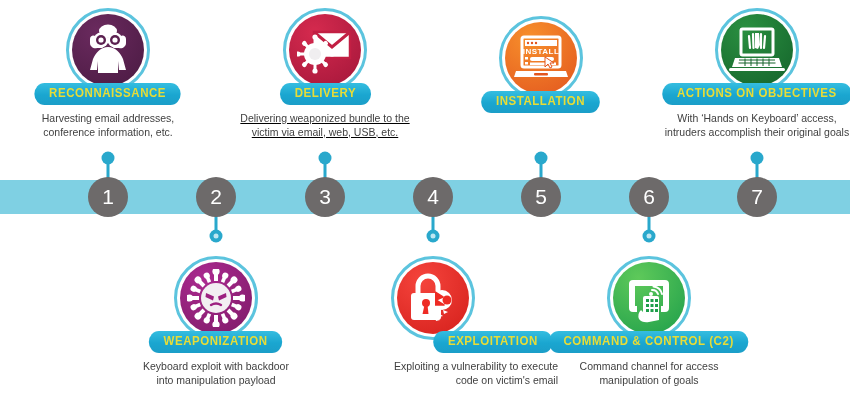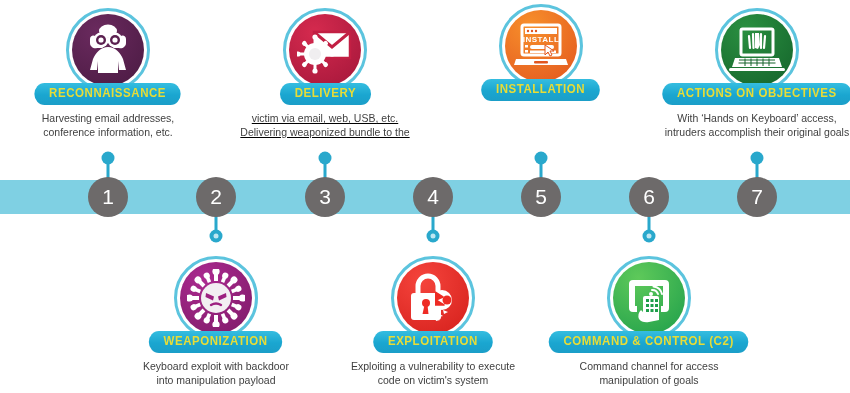--- a/index.html
+++ b/index.html
@@ -153,28 +153,28 @@
             </g>
           </g>
           <circle cx="18" cy="30" r="6" fill="#f0eef0"></circle>
         </svg>
       </div>
     </div>
     <div class="pill-wrap">
       <span class="pill">DELIVERY</span>
     </div>
     <div class="desc">
+      <div>Delivering weaponized bundle to the</div>
       <div>victim via email, web, USB, etc.</div>
-      <div>Delivering weaponized bundle to the</div>
     </div>
   </div>
   <div class="stem" style="left:325px;top:158px;height:22px;"></div>
   <div class="stem-dot" style="left:325px;top:158px;"></div>
 
-  <div class="stage" style="left:541px;top:4px;">
+  <div class="stage" style="left:541px;top:16px;">
     <div class="icon-wrap">
       <div class="icon-ring"></div>
       <div class="icon-disc" style="background:radial-gradient(circle at 35% 22%,#f78f2b,#e2561f);">
         <svg width="58" height="50" viewBox="0 0 58 50">
           <rect x="10" y="4" width="38" height="30" rx="2" fill="none" stroke="#fff" stroke-width="3"></rect>
           <rect x="13" y="7" width="32" height="6" fill="#fff"></rect>
           <circle cx="16" cy="10" r="1.2" fill="#e2561f"></circle>
           <circle cx="20" cy="10" r="1.2" fill="#e2561f"></circle>
           <circle cx="24" cy="10" r="1.2" fill="#e2561f"></circle>
           <text x="29" y="21" font-family="Liberation Sans, sans-serif" font-size="8" font-weight="700" fill="#fff" text-anchor="middle" letter-spacing="0.5">INSTALL</text>
@@ -281,21 +281,21 @@
       <span class="pill">WEAPONIZATION</span>
     </div>
     <div class="desc">
       <div>Keyboard exploit with backdoor</div>
       <div>into manipulation payload</div>
     </div>
   </div>
   <div class="stem" style="left:216px;top:214px;height:22px;"></div>
   <div class="stem-dot ring" style="left:216px;top:236px;"></div>
 
-  <div class="stage" style="left:433px;top:256px;">
+  <div class="stage" style="left:433px;top:256px;text-align:right;">
     <div class="icon-wrap">
       <div class="icon-ring"></div>
       <div class="icon-disc" style="background:radial-gradient(circle at 35% 25%,#f5443c,#d41f1b);">
         <svg width="56" height="52" viewBox="0 0 56 52">
           <path d="M13 22 L13 14 A10 10 0 0 1 33 14 L33 22" fill="none" stroke="#fff" stroke-width="5"></path>
           <rect x="6" y="21" width="30" height="27" rx="3" fill="#fff"></rect>
           <circle cx="21" cy="31" r="4" fill="#ee2b24"></circle>
           <path d="M19.5 33 L22.5 33 L23.5 42 L17.5 42 Z" fill="#ee2b24"></path>
           <path d="M37 18 A10 10 0 1 1 37 38 A10 10 0 1 1 37 18 Z" fill="#fff"></path>
           <circle cx="42" cy="28" r="4.5" fill="#ee2b24"></circle>
@@ -306,21 +306,21 @@
             <path d="M38 38 L43 40 L39 42 Z"></path>
           </g>
         </svg>
       </div>
     </div>
     <div class="pill-wrap">
       <span class="pill">EXPLOITATION</span>
     </div>
     <div class="desc">
       <div>Exploiting a vulnerability to execute</div>
-      <div>code on victim's system</div>
+      <div>code on victim's email</div>
     </div>
   </div>
   <div class="stem" style="left:433px;top:214px;height:22px;"></div>
   <div class="stem-dot ring" style="left:433px;top:236px;"></div>
 
   <div class="stage" style="left:649px;top:256px;">
     <div class="icon-wrap">
       <div class="icon-ring"></div>
       <div class="icon-disc" style="background:radial-gradient(circle at 35% 22%,#5ec95a,#1e9e4a);">
         <svg width="56" height="52" viewBox="0 0 56 52">

